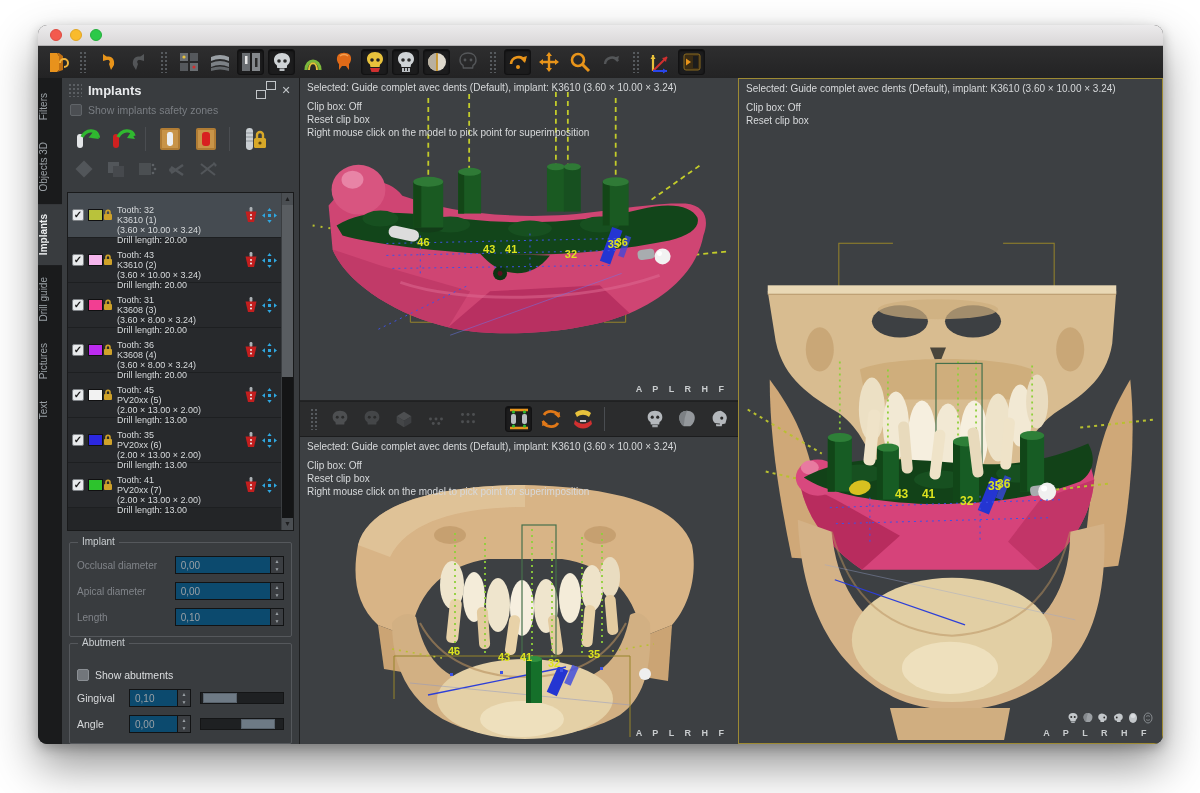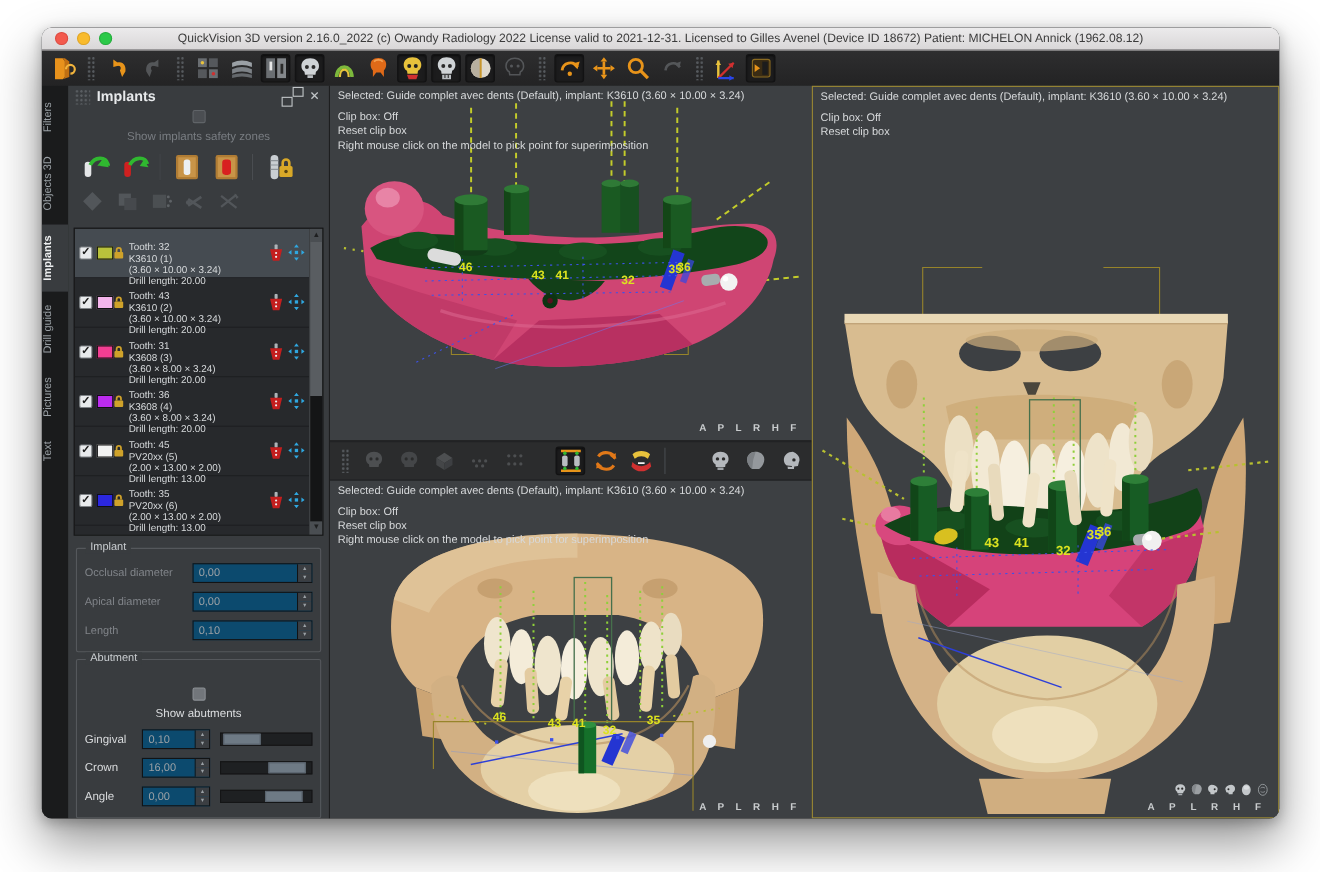--- a/index.html
+++ b/index.html
@@ -34,21 +34,21 @@
 
   
   .panel{width:238px;background:#393c3f;display:flex;flex-direction:column;flex:none;border-right:1px solid #1d1e1f;}
   .panel-head{height:25px;display:flex;align-items:center;padding:0 6px;gap:6px;}
   .panel-grip{width:14px;height:14px;background-image:radial-gradient(circle,#5b5f63 1px,transparent 1.2px);background-size:4px 4px;}
   .panel-title{font-size:13px;font-weight:bold;color:#e8eaec;flex:1;}
   .phbtn{color:#c2c6c9;font-size:11px;width:14px;text-align:center;cursor:default;}
   .restore-ic{position:relative;width:11px;height:10px;}
   .restore-ic:before{content:"";position:absolute;left:0;bottom:0;width:8px;height:7px;border:1px solid #c2c6c9;}
   .restore-ic:after{content:"";position:absolute;right:0;top:0;width:8px;height:7px;border:1px solid #c2c6c9;background:#393c3f;}
-  .chk-row{display:flex;align-items:center;gap:6px;padding:2px 8px 4px;flex-direction:column;}
+  .chk-row{display:flex;align-items:center;gap:6px;padding:2px 8px 4px;}
   .chk{width:12px;height:12px;border-radius:2px;flex:none;}
   .chk.off-dim{background:#4b4e52;border:1px solid #606468;}
   .chk.off{background:#72767b;border:1px solid #8b8f94;}
   .chk.on{background:#e8eaec;border:1px solid #7e8286;color:#1a1a1a;font-size:10px;line-height:10px;font-weight:bold;text-align:center;}
   .chk-label-dim{font-size:10.5px;color:#797d82;}
   .chk-label{font-size:10.5px;color:#dcdee0;}
   .ptools{display:flex;align-items:center;gap:5px;padding:5px 8px 3px;}
   .ptool{width:31px;height:27px;display:flex;align-items:center;justify-content:center;}
   .psep{width:1px;height:24px;background:#26282a;border-right:1px solid #4a4d51;margin:0 3px;}
   .ptools2{display:flex;align-items:center;gap:9px;padding:4px 12px 6px;}
@@ -106,21 +106,20 @@
 <body>
 
 <div class="window">
 
   <div class="titlebar">
     <div class="lights">
       <span class="light red"></span>
       <span class="light yellow"></span>
       <span class="light green"></span>
     </div>
-    <div class="wintitle">QuickVision 3D version 2.16.0_2022 (c) Owandy Radiology 2022 License valid to 2021-12-31. Licensed to Gilles Avenel (Device ID 18672) Patient: MICHELON Annick   (1962.08.12)</div>
   </div>
 
   <div class="toolbar">
     <span class="ic">
       <svg width="24" height="24" viewBox="0 0 24 24">
           <path d="M4 3h7l2 3v14l-2 2H4z" fill="#e8921c"></path>
           <path d="M11 3l2 3v14l-2 2 6-2V6l-4-3z" fill="#c06f12"></path>
           <path d="M14 13a4 4 0 1 1 4 4" fill="none" stroke="#f2b43c" stroke-width="2"></path>
         </svg>
     </span>
@@ -621,33 +620,20 @@
           <span class="lab">Gingival</span>
           <span class="spin w-sm">
               <span class="val">0,10</span>
               <span class="btns">
                 <span>▲</span>
                 <span>▼</span>
               </span>
             </span>
           <span class="slider">
               <span class="handle" style="left: 3%;"></span>
-            </span>
-        </div>
-        <div class="frow">
-          <span class="lab">Crown</span>
-          <span class="spin w-sm">
-              <span class="val">16,00</span>
-              <span class="btns">
-                <span>▲</span>
-                <span>▼</span>
-              </span>
-            </span>
-          <span class="slider">
-              <span class="handle" style="left: 52%;"></span>
             </span>
         </div>
         <div class="frow">
           <span class="lab">Angle</span>
           <span class="spin w-sm">
               <span class="val">0,00</span>
               <span class="btns">
                 <span>▲</span>
                 <span>▼</span>
               </span>

